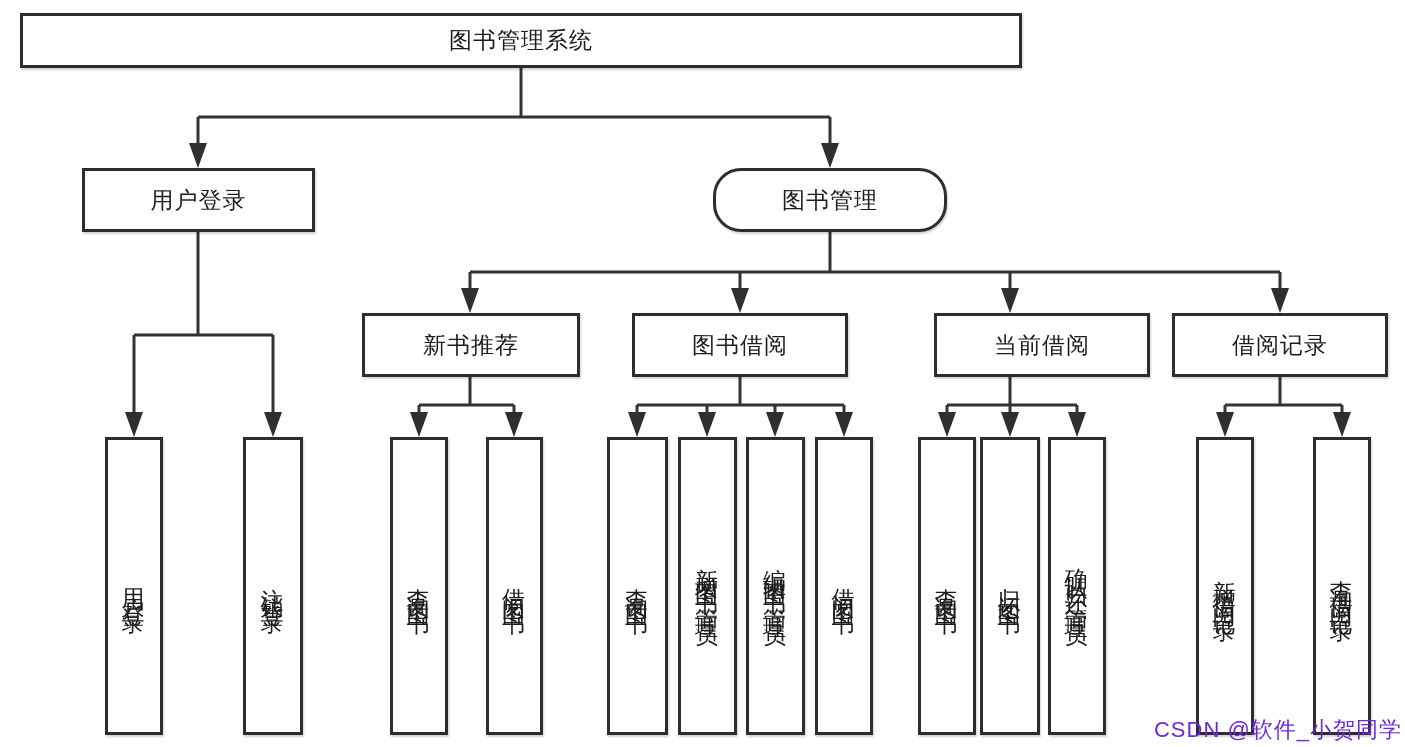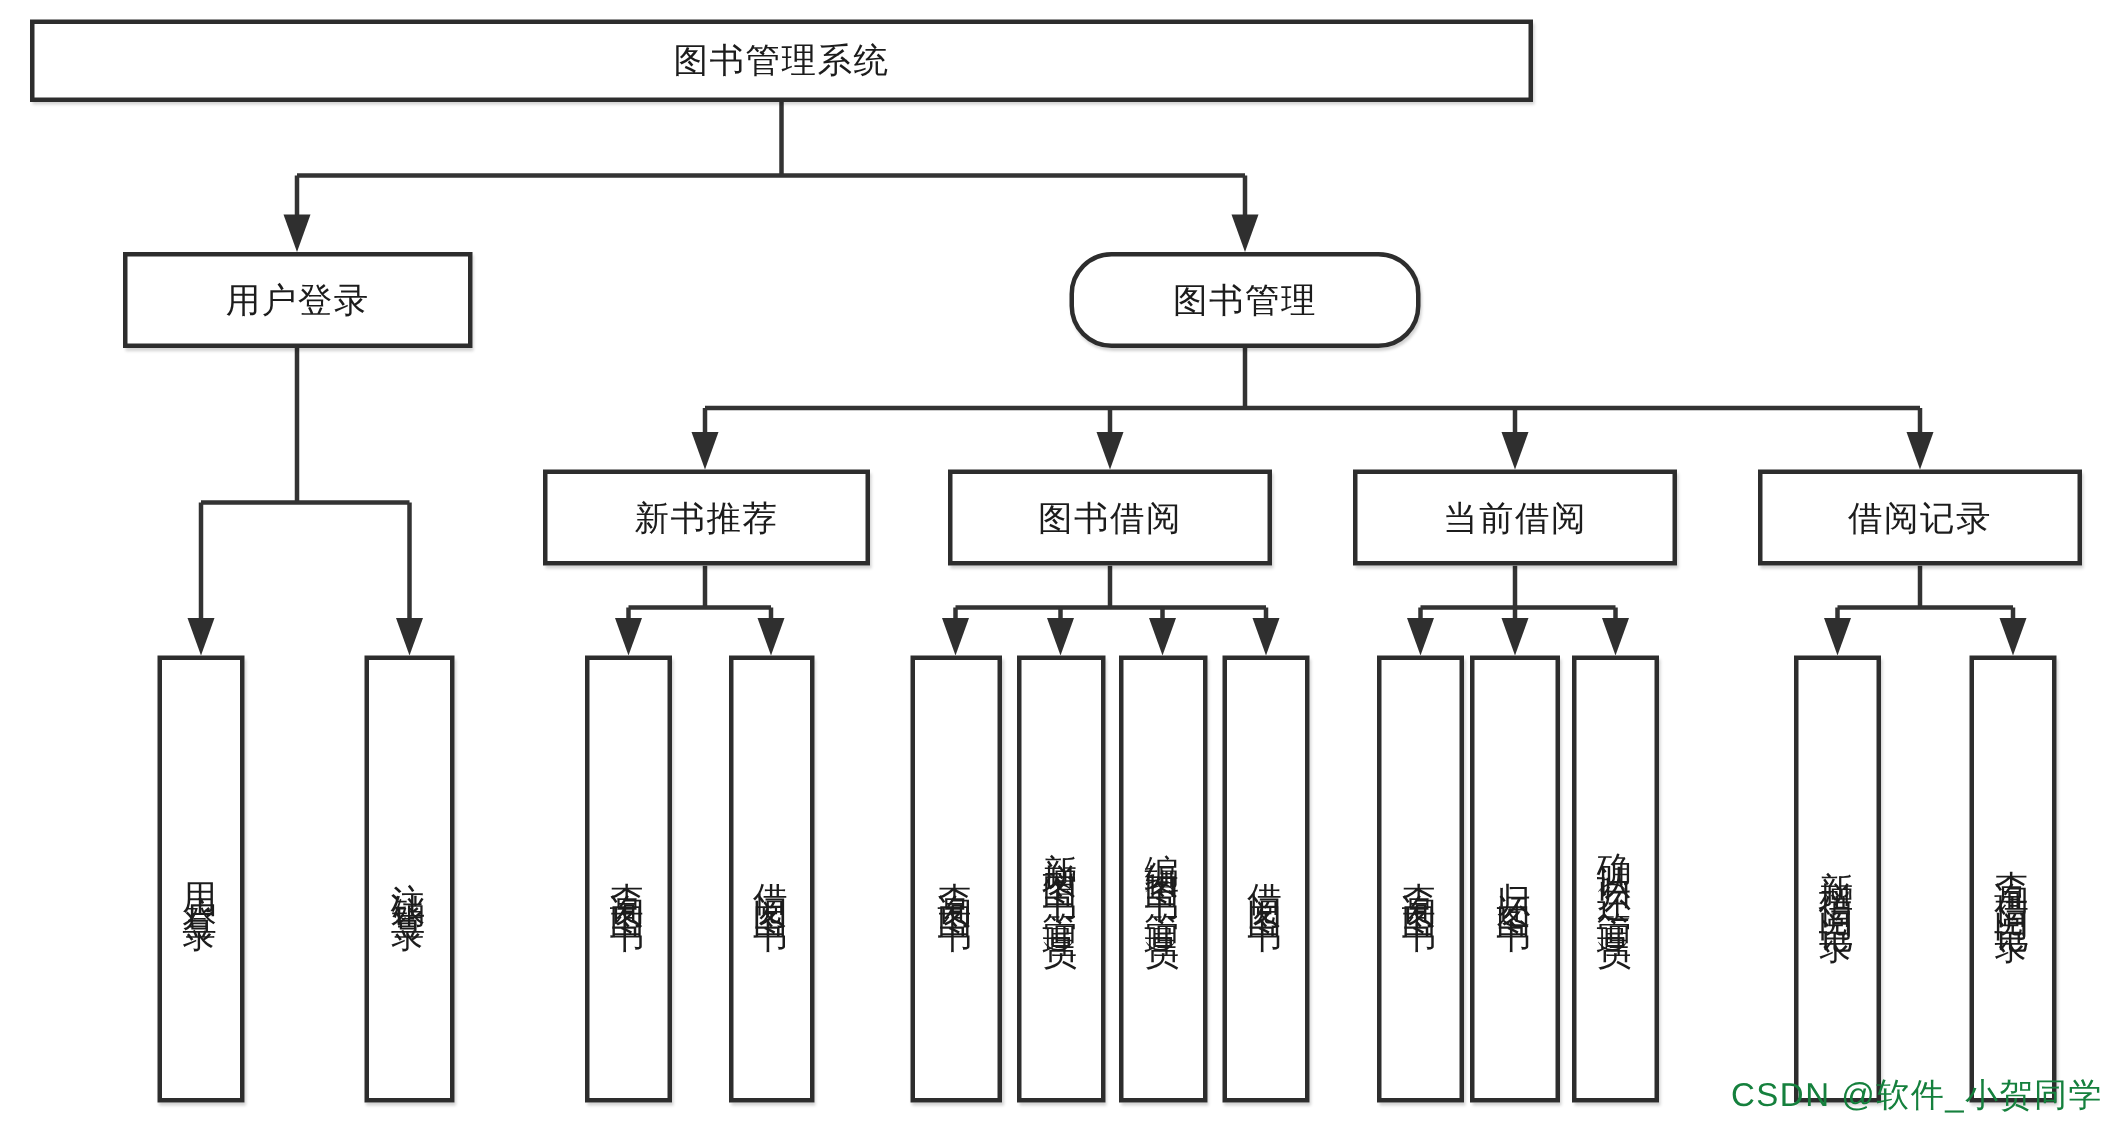--- a/index.html
+++ b/index.html
@@ -28,21 +28,21 @@
   .vnode{
     writing-mode:vertical-rl;
     text-orientation:mixed;
     letter-spacing:8px;
     white-space:nowrap;
   }
   .watermark{
     position:absolute;
     right:3px;top:715px;
     font-size:22px;
-    color:#15803d;
+    color:#6d28d9;
     letter-spacing:1px;
     z-index:5;
   }
 </style>
 </head>
 <body>
 
 <div class="canvas">
 
   <svg class="connectors" viewBox="0 0 1405 747" xmlns="http://www.w3.org/2000/svg">
@@ -114,21 +114,21 @@
     </g>
   </svg>
 
   <div class="node" style="left:20px;top:13px;width:1002px;height:55px;">图书管理系统</div>
 
   <div class="node" style="left:82px;top:168px;width:233px;height:64px;">用户登录</div>
   <div class="node" style="left:713px;top:168px;width:234px;height:64px;border-radius:28px;">图书管理</div>
 
   <div class="node" style="left:632px;top:313px;width:216px;height:64px;">图书借阅</div>
   <div class="node" style="left:362px;top:313px;width:218px;height:64px;">新书推荐</div>
-  <div class="node" style="left:902px;top:313px;width:216px;height:64px;">当前借阅</div>
+  <div class="node" style="left:934px;top:313px;width:216px;height:64px;">当前借阅</div>
   <div class="node" style="left:1172px;top:313px;width:216px;height:64px;">借阅记录</div>
 
   <div class="node vnode" style="left:105px;top:437px;width:58px;height:298px;">用户登录</div>
   <div class="node vnode" style="left:243px;top:437px;width:60px;height:298px;">注销登录</div>
 
   <div class="node vnode" style="left:390px;top:437px;width:58px;height:298px;">查询图书</div>
   <div class="node vnode" style="left:486px;top:437px;width:57px;height:298px;">借阅图书</div>
 
   <div class="node vnode" style="left:607px;top:437px;width:61px;height:298px;">查询图书</div>
   <div class="node vnode" style="left:678px;top:437px;width:59px;height:298px;">新增图书（管理员）</div>

